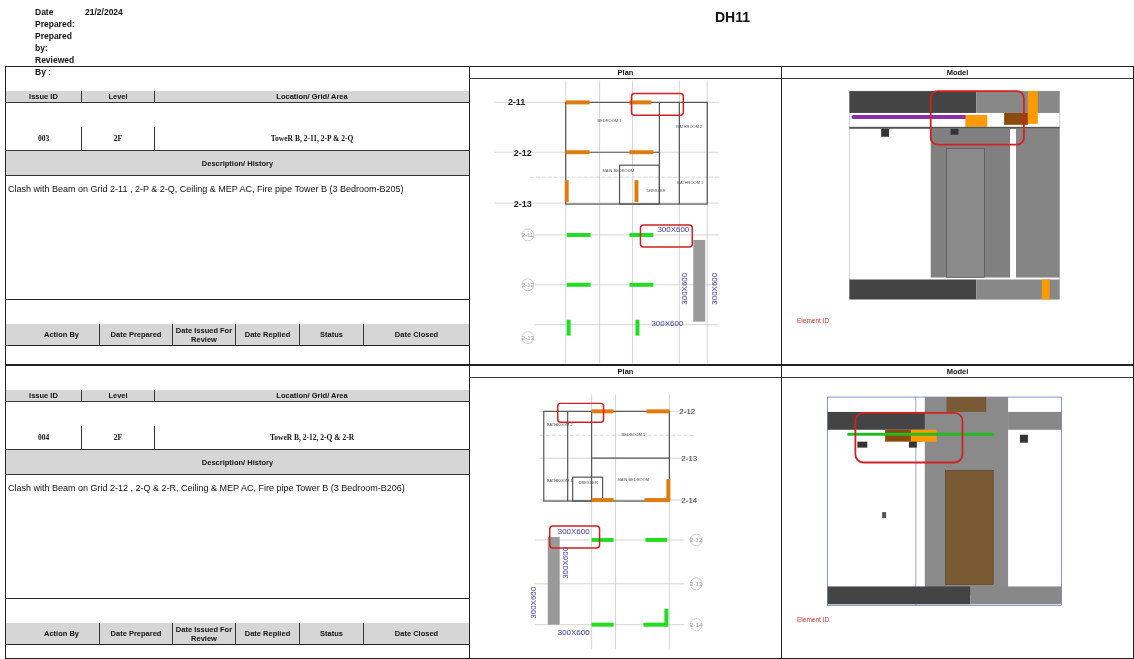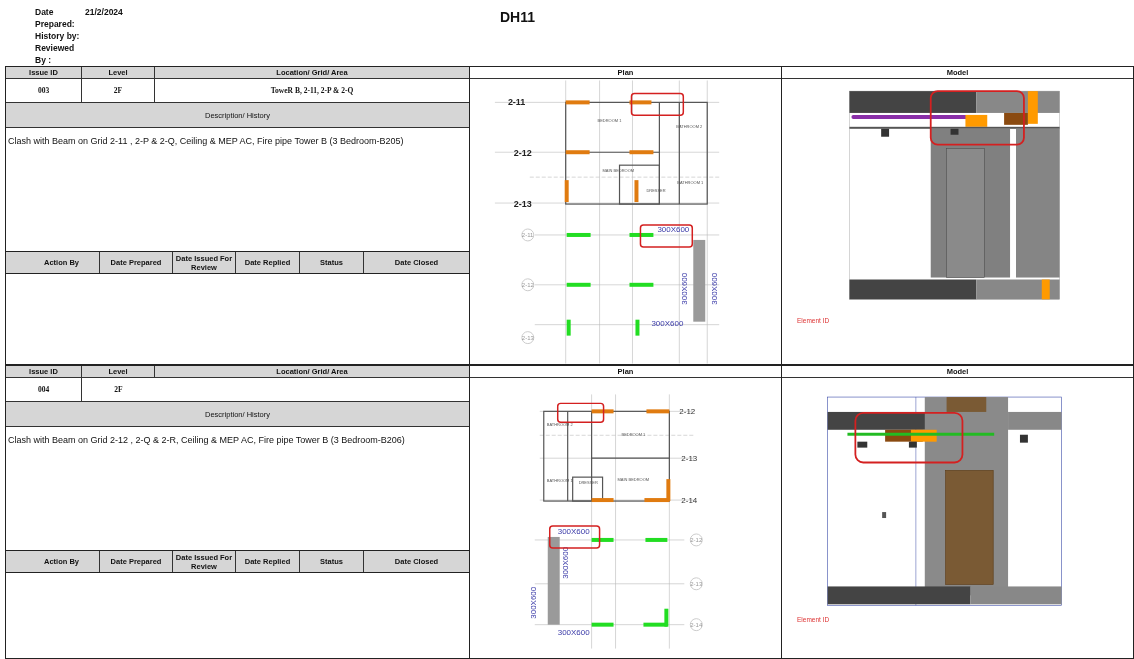--- a/index.html
+++ b/index.html
@@ -2,35 +2,35 @@
 <html><head>
 <meta charset="utf-8">
 <style>
   * { box-sizing: border-box; margin: 0; padding: 0; }
   html, body { width: 1134px; height: 659px; background: #ffffff; overflow: hidden; }
   body { font-family: "Liberation Sans", sans-serif; color: #111; position: relative; }
 
   .meta { position: absolute; left: 7px; top: 6px; font-size: 8.5px; font-weight: bold; line-height: 12px; }
   .meta-row { display: flex; }
   .meta-label { width: 78px; padding-left: 28px; }
-  .title { position: absolute; left: 500px; width: 250px; top: 7px; text-align: left; font-weight: bold; font-size: 14px; line-height: 20px; }
+  .title { position: absolute; left: 500px; width: 250px; top: 7px; text-align: right; font-weight: bold; font-size: 14px; line-height: 20px; }
 
   .sheet { position: absolute; left: 5px; top: 66px; width: 1129px; height: 593px; border: 1.5px solid #222; }
   .block { position: absolute; left: 0; width: 100%; }
   .block.b1 { top: 0; height: 297px; }
   .block.b2 { top: 297px; height: 296px; border-top: 2px solid #222; }
 
   .left { position: absolute; left: 0; top: 0; width: 464px; height: 100%; border-right: 1.5px solid #222; }
   .plan { position: absolute; left: 464px; top: 0; width: 312px; height: 100%; border-right: 1.5px solid #222; }
   .model { position: absolute; left: 776px; top: 0; right: 0; height: 100%; }
 
-  .hdr { background: #d6d6d6; font-size: 7.5px; font-weight: normal; text-align: center; border-bottom: 1px solid #333; }
+  .hdr { background: #d6d6d6; font-size: 7.5px; font-weight: bold; text-align: center; border-bottom: 1px solid #333; }
   .col-hdr { height: 12px; line-height: 12px; border-bottom: 1px solid #333; font-size: 7.5px; font-weight: bold; text-align: center; background: #fff; }
 
-  .row { display: flex; width: 100%; }
+  .row { display: flex; width: 100%; margin-top: 24px; }
   .cell { border-right: 1px solid #333; display: flex; align-items: center; justify-content: center; font-size: 7.5px; font-weight: bold; text-align: center; line-height: 9px; }
   .cell:last-child { border-right: none; }
   .c-id { width: 76px; } .c-lvl { width: 73px; } .c-loc { flex: 1; }
 
   .id-hdr { height: 12px; background: #d6d6d6; border-bottom: 1px solid #333; }
   .id-val { height: 24px; border-bottom: 1px solid #333; font-family: Liberation Serif, serif; }
   .desc-hdr { height: 25px; line-height: 25px; }
   .desc-body { height: 124px; border-bottom: 1.5px solid #222; font-size: 9px; padding: 7px 2px; line-height: 12px; }
   .act-hdr { height: 22px; background: #d6d6d6; border-bottom: 1.5px solid #222; padding-left: 18px; }
   .a1 { width: 76px; } .a2 { width: 73px; } .a3 { width: 63px; } .a4 { width: 64px; } .a5 { width: 64px; } .a6 { flex: 1; }
@@ -41,21 +41,21 @@
 </style>
 </head>
 <body>
 
 <div class="meta">
   <div class="meta-row">
       <span class="meta-label">Date Prepared:</span>
       <span>21/2/2024</span>
     </div>
   <div class="meta-row">
-      <span class="meta-label">History by:</span>
+      <span class="meta-label">Prepared by:</span>
       <span></span>
     </div>
   <div class="meta-row">
       <span class="meta-label">Reviewed By :</span>
       <span></span>
     </div>
 </div>
 <div class="title">
   <div>DH11</div>
 </div>
@@ -192,20 +192,21 @@
   <div class="block b2">
     <div class="left">
       <div class="row id-hdr">
         <div class="cell c-id">Issue ID</div>
         <div class="cell c-lvl">Level</div>
         <div class="cell c-loc">Location/ Grid/ Area</div>
       </div>
       <div class="row id-val">
         <div class="cell c-id">004</div>
         <div class="cell c-lvl">2F</div>
+        <div class="cell c-loc">ToweR B, 2-12, 2-Q &amp; 2-R</div>
       </div>
       <div class="hdr desc-hdr">Description/ History</div>
       <div class="desc-body">Clash with Beam on Grid 2-12 , 2-Q &amp; 2-R, Ceiling &amp; MEP AC, Fire pipe Tower B (3 Bedroom-B206)</div>
       <div class="row act-hdr">
         <div class="cell a1">Action By</div>
         <div class="cell a2">Date Prepared</div>
         <div class="cell a3">Date Issued For Review</div>
         <div class="cell a4">Date Replied</div>
         <div class="cell a5">Status</div>
         <div class="cell a6">Date Closed</div>

